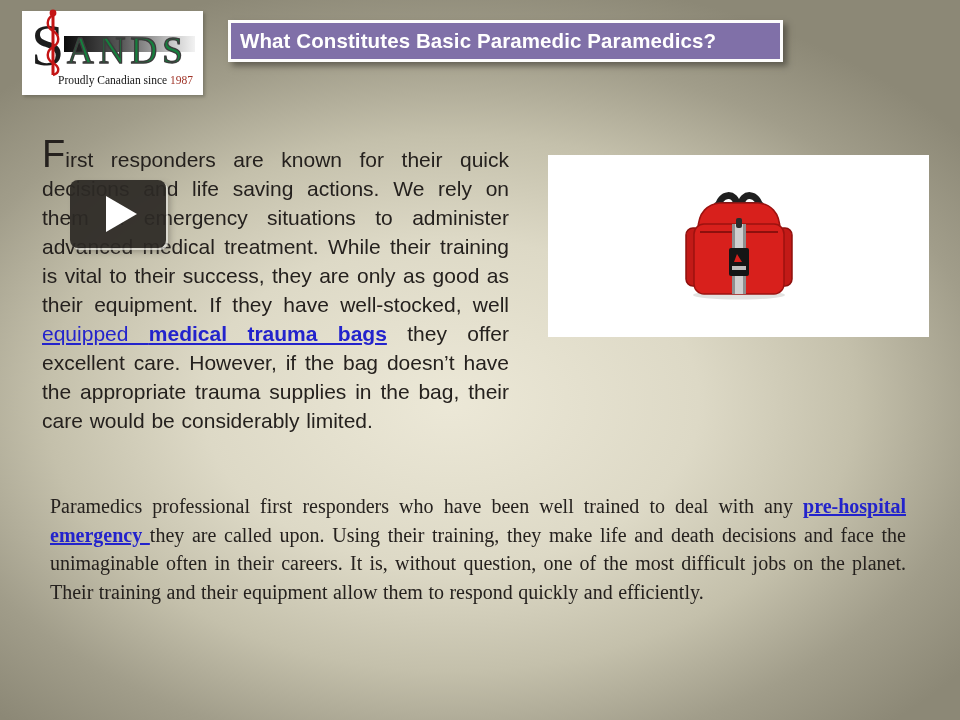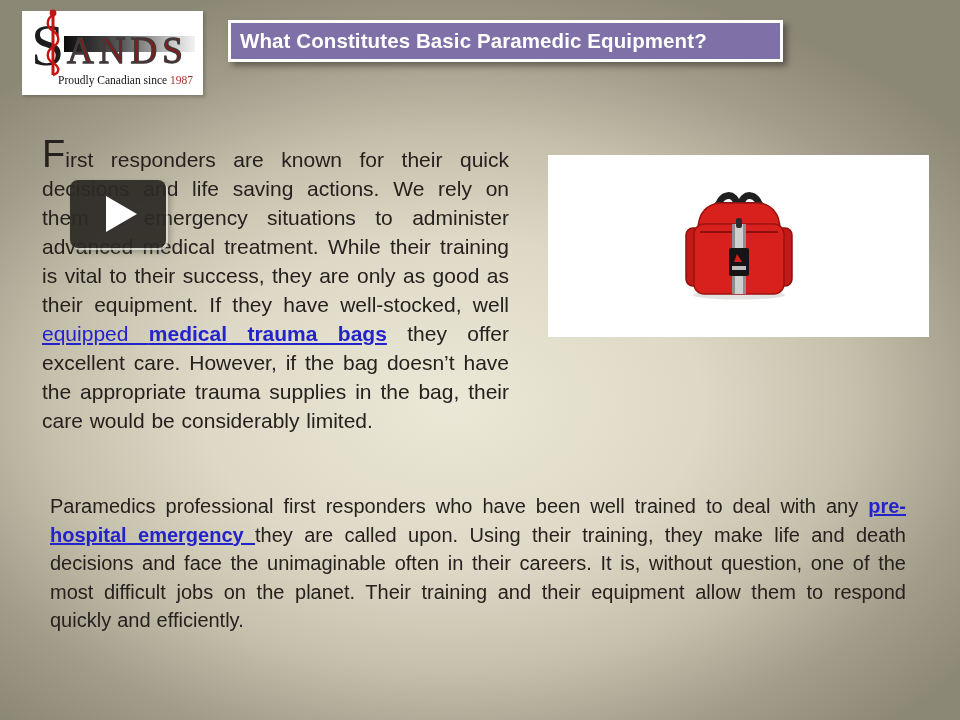--- a/index.html
+++ b/index.html
@@ -27,21 +27,21 @@
     font-size: 60px; line-height: 60px; color: #1c1c1c;
   }
   .logo-bar {
     position: absolute; left: 42px; top: 25px; width: 131px; height: 16px;
     background: linear-gradient(to right, #0c0c0c 0%, #5a5a5a 45%, #cfcfcf 85%, #f2f2f2 100%);
   }
   .logo-rest {
     position: absolute; left: 45px; top: 21px;
     font-family: "Liberation Serif", serif;
     font-size: 37px; line-height: 37px; letter-spacing: 5px;
-    color: #7f1d1d;
+    color: #15803d;
     -webkit-text-stroke: 1.3px #3c3c3c;
     text-shadow: 0 0 1px #444;
   }
   .logo-tagline {
     position: absolute; left: 36px; bottom: 9px;
     font-family: "Liberation Serif", serif;
     font-weight: normal; font-size: 11.5px; color: #141414; white-space: nowrap;
   }
   .logo-tagline .year { color: #a03428; }
   .caduceus { position: absolute; left: 20px; top: -2px; }
@@ -98,21 +98,21 @@
   .bag-svg { margin-top: 33px; }
 
   
   .basic-block {
     position: absolute; left: 50px; top: 490px; width: 856px;
     color: #25211e;
   }
   .basic-heading { font-size: 21px; font-weight: bold; line-height: 28px; }
   .basic-para {
     font-size: 20px; line-height: 28.5px; text-align: justify;
-    margin-top: 2px; word-spacing: 0.5px;
+    margin-top: 2px; word-spacing: 0.5px; font-family: Liberation Serif, serif;
   }
 </style>
 </head>
 <body>
 
 <div id="slide">
 
   <div class="logo-box">
     <div class="logo-main">
       <span class="logo-s">S</span>
@@ -124,21 +124,21 @@
         <circle cx="11" cy="4" r="3.4" fill="#c41515"></circle>
       </svg>
     </div>
     <div class="logo-tagline">
       <span>Proudly Canadian since</span>
       <span class="year">1987</span>
     </div>
   </div>
 
   <div class="banner">
-    <span class="banner-title">What Constitutes Basic Paramedic Equipment?</span>
+    <span class="banner-title">What Constitutes Basic Paramedic Paramedics?</span>
   </div>
 
   <div class="intro">
     <span class="lead-cap">F</span><span>irst responders are known for their quick decisions and life saving actions. We rely on them in emergency situations to administer advanced medical treatment. While their training is vital to their success, they are only as good as their equipment. If they have well-stocked, well </span><a class="doclink"><span>equipped </span><span class="bold">medical trauma bags</span></a><span> they offer excellent care. However, if the bag doesn’t have the appropriate trauma supplies in the bag, their care would be considerably limited.</span>
   </div>
 
   <div class="play-btn">
     <div class="play-triangle"></div>
   </div>
 

